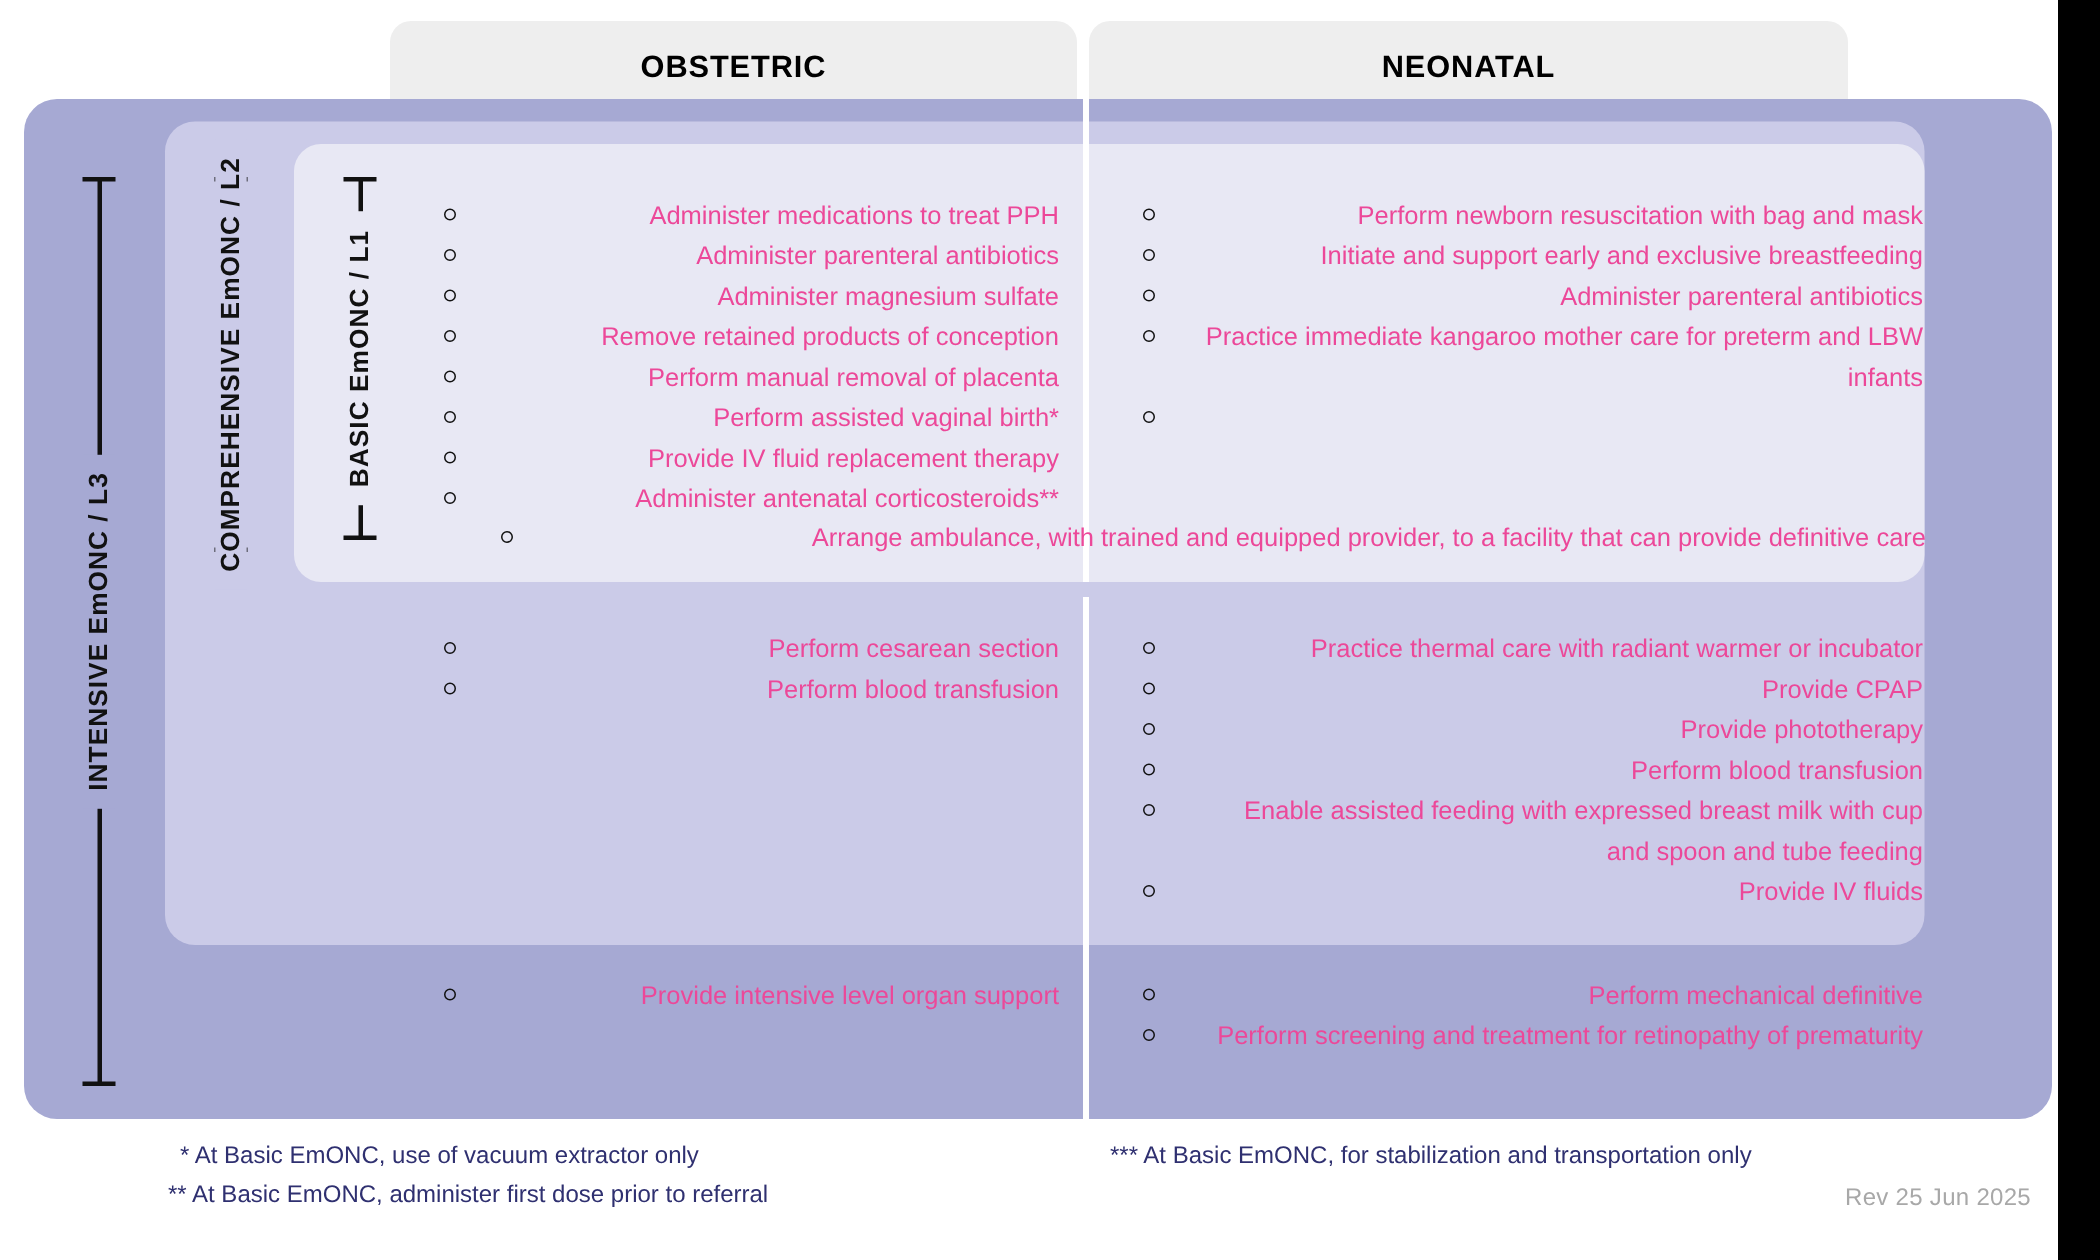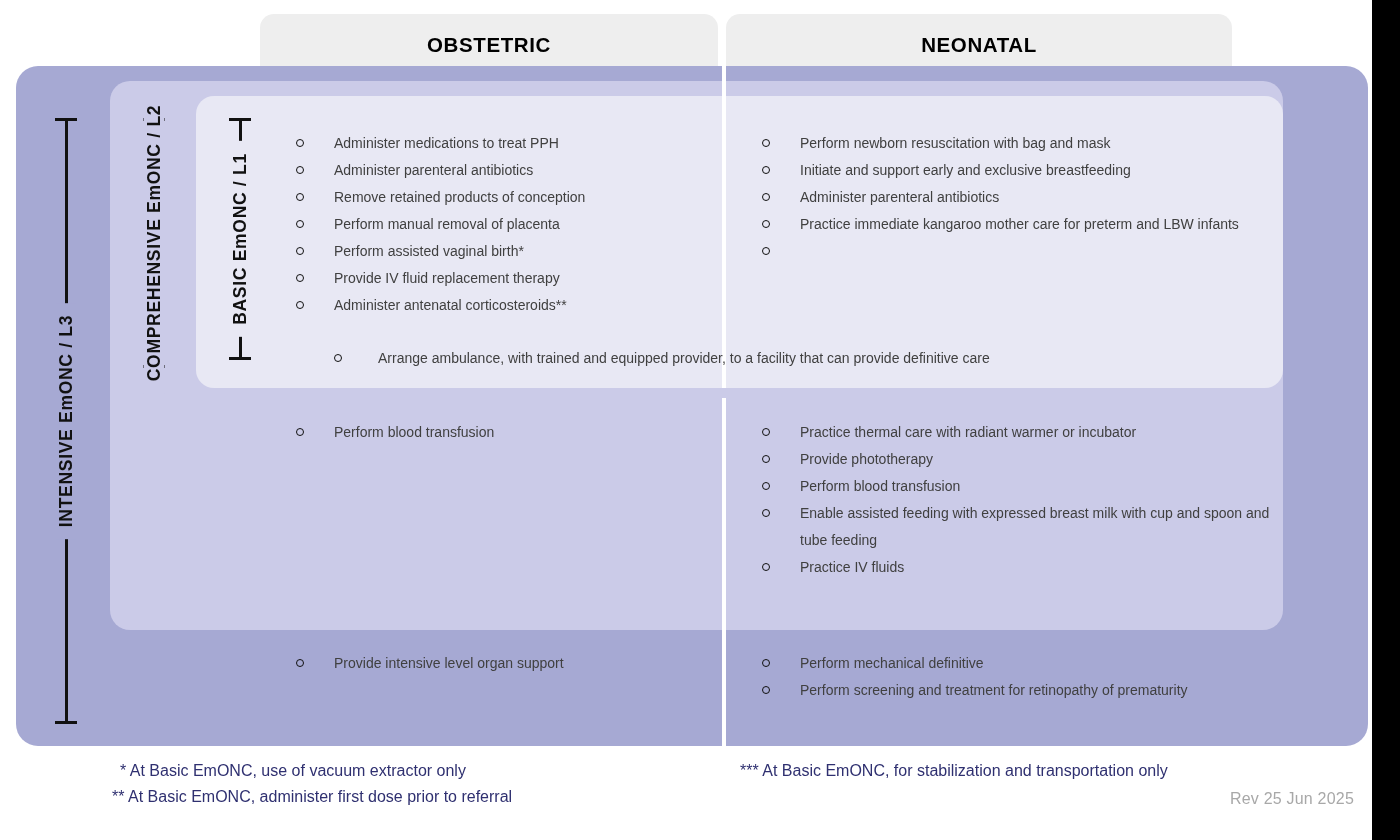--- a/index.html
+++ b/index.html
@@ -136,25 +136,26 @@
   #bracket-l2 .vlabel { background: #cbcbe8; }
   #bracket-l1 .vlabel { background: #e8e8f4; }
 
   
   .cell {
     position: absolute;
   }
   ul.task-list { list-style: none; }
   ul.task-list li {
     position: relative;
-    font-size: 14px;
+    font-size: 17px;
     line-height: 27px;
-    color: #404040;
+    color: #ec4899;
     padding-left: 38px;
     margin-bottom: 0px;
+    text-align: right;
   }
   ul.task-list li .bullet {
     position: absolute;
     left: 0;
     top: 9px;
     width: 8px;
     height: 8px;
     border: 1.6px solid #111111;
     border-radius: 50%;
     background: transparent;
@@ -241,20 +242,21 @@
     <div class="cap bot"></div>
     <div class="vlabel-wrap">
       <div class="vlabel">BASIC EmONC / L1</div>
     </div>
   </div>
 
   <div class="cell" id="cell-ob-basic">
     <ul class="task-list">
         <li><span class="bullet"></span><span>Administer medications to treat PPH</span></li>
         <li><span class="bullet"></span><span>Administer parenteral antibiotics</span></li>
+        <li><span class="bullet"></span><span>Administer magnesium sulfate</span></li>
         <li><span class="bullet"></span><span>Remove retained products of conception</span></li>
         <li><span class="bullet"></span><span>Perform manual removal of placenta</span></li>
         <li><span class="bullet"></span><span>Perform assisted vaginal birth*</span></li>
         <li><span class="bullet"></span><span>Provide IV fluid replacement therapy</span></li>
         <li><span class="bullet"></span><span>Administer antenatal corticosteroids**</span></li>
       </ul>
   </div>
   <div class="cell" id="cell-nn-basic">
     <ul class="task-list">
         <li><span class="bullet"></span><span>Perform newborn resuscitation with bag and mask</span></li>
@@ -265,30 +267,32 @@
       </ul>
   </div>
   <div class="cell" id="cell-shared-basic">
     <ul class="task-list">
         <li><span class="bullet"></span><span>Arrange ambulance, with trained and equipped provider, to a facility that can provide definitive care</span></li>
       </ul>
   </div>
 
   <div class="cell" id="cell-ob-comp">
     <ul class="task-list">
+        <li><span class="bullet"></span><span>Perform cesarean section</span></li>
         <li><span class="bullet"></span><span>Perform blood transfusion</span></li>
       </ul>
   </div>
   <div class="cell" id="cell-nn-comp">
     <ul class="task-list">
         <li><span class="bullet"></span><span>Practice thermal care with radiant warmer or incubator</span></li>
+        <li><span class="bullet"></span><span>Provide CPAP</span></li>
         <li><span class="bullet"></span><span>Provide phototherapy</span></li>
         <li><span class="bullet"></span><span>Perform blood transfusion</span></li>
         <li><span class="bullet"></span><span>Enable assisted feeding with expressed breast milk with cup and spoon and tube feeding</span></li>
-        <li><span class="bullet"></span><span>Practice IV fluids</span></li>
+        <li><span class="bullet"></span><span>Provide IV fluids</span></li>
       </ul>
   </div>
 
   <div class="cell" id="cell-ob-int">
     <ul class="task-list">
         <li><span class="bullet"></span><span>Provide intensive level organ support</span></li>
       </ul>
   </div>
   <div class="cell" id="cell-nn-int">
     <ul class="task-list">

